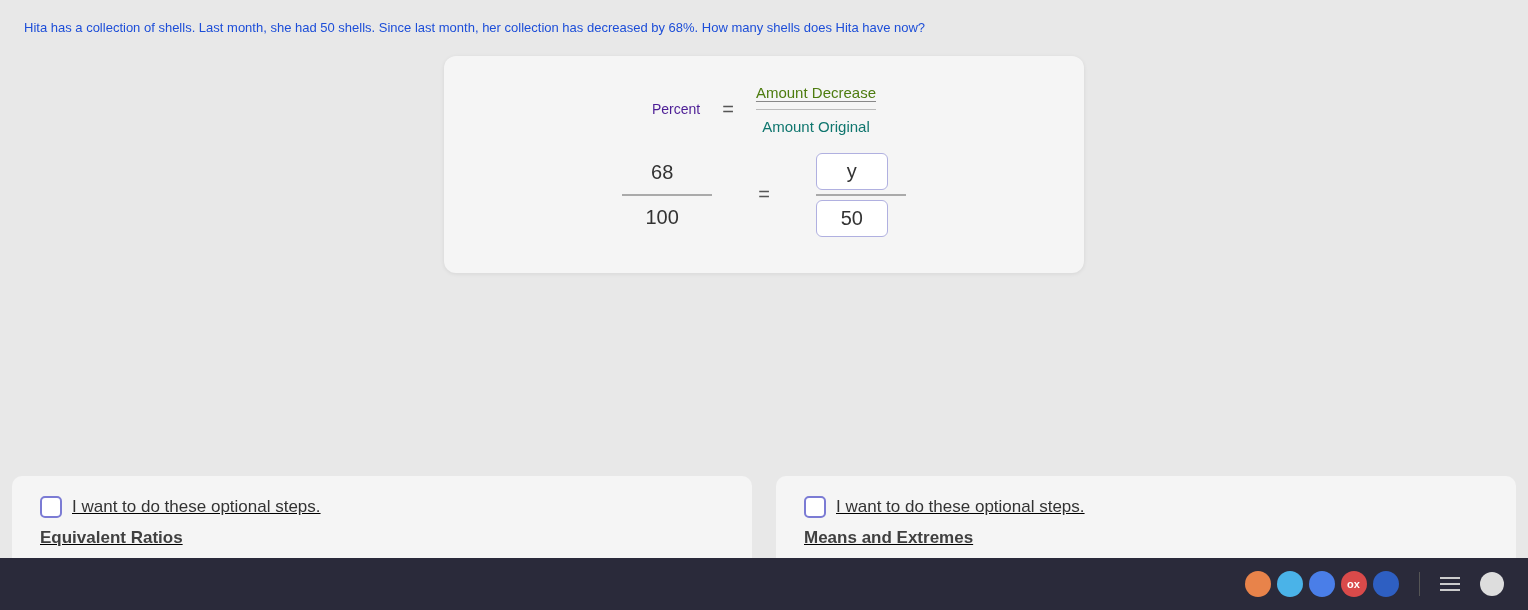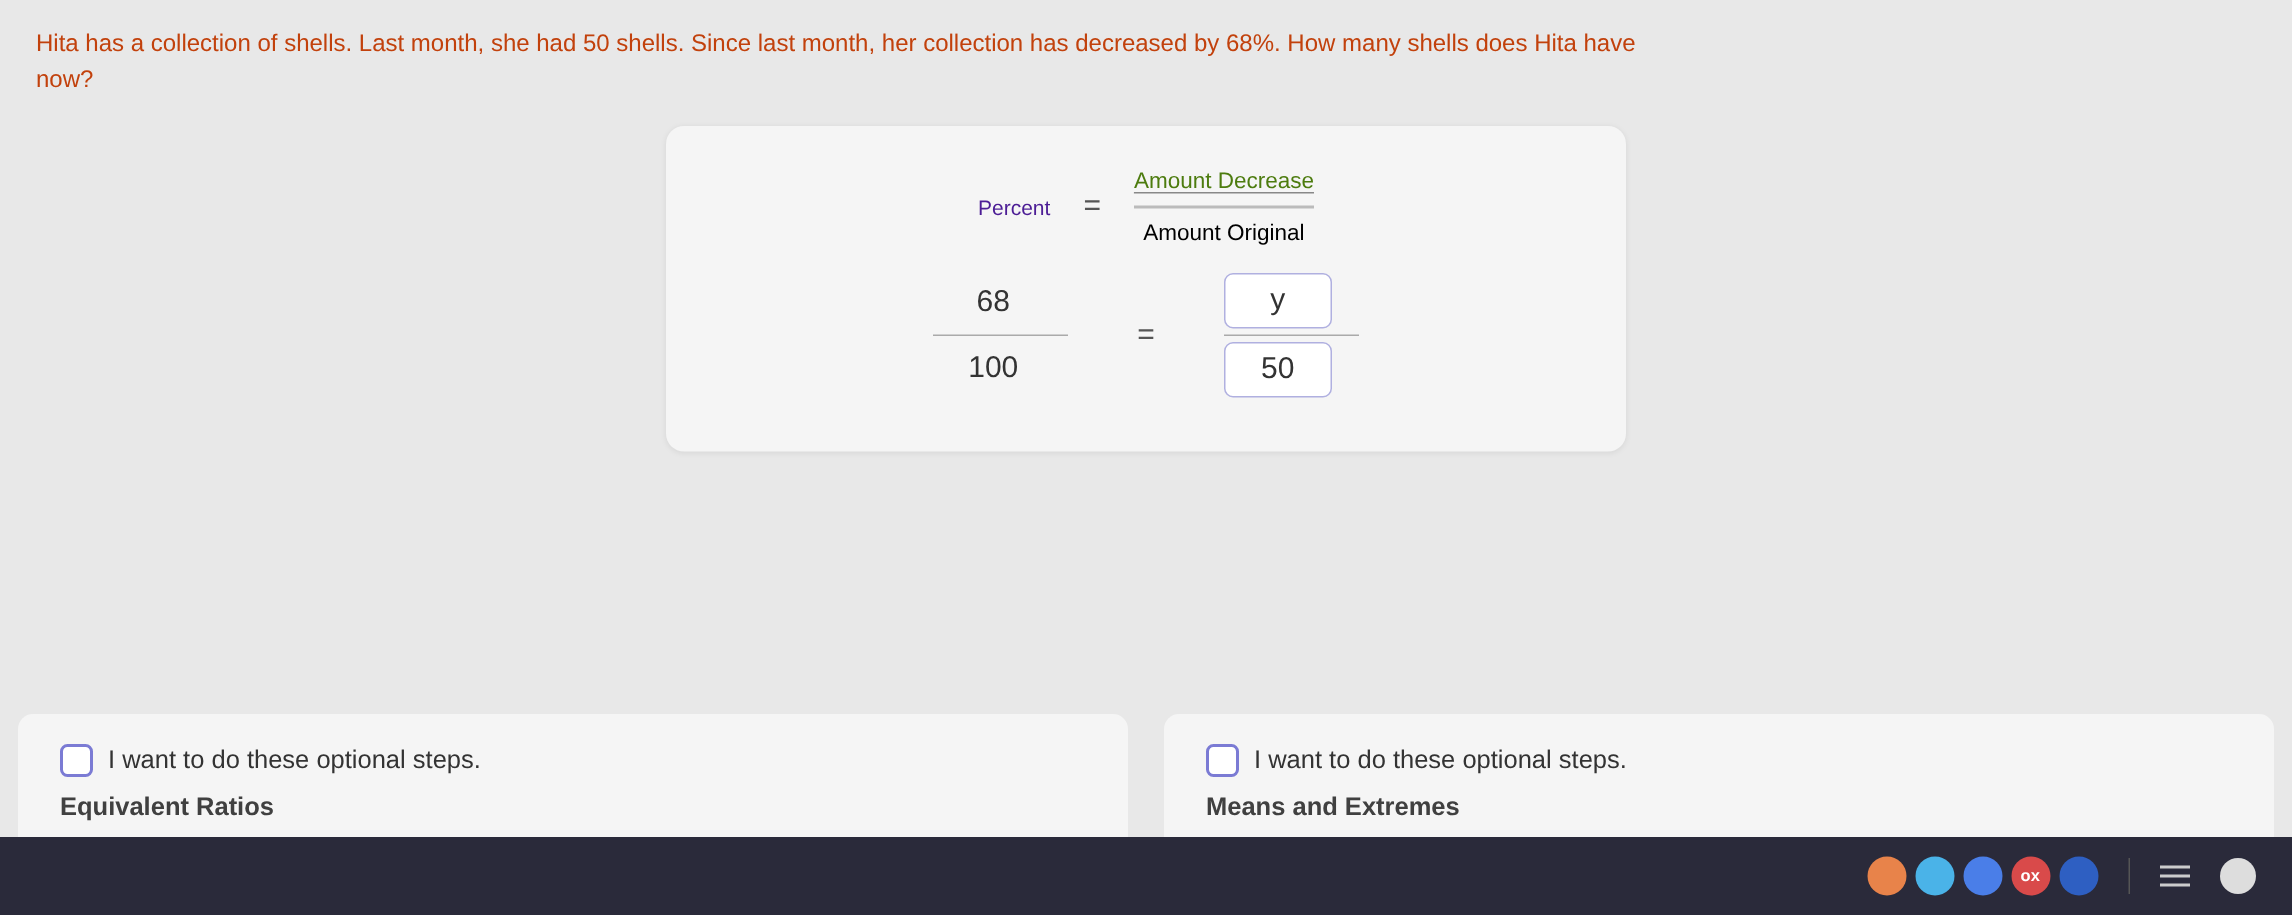--- a/index.html
+++ b/index.html
@@ -11,22 +11,22 @@
       font-family: 'Segoe UI', Arial, sans-serif;
       overflow: hidden;
       position: relative;
     }
 
     .main-content {
       padding: 18px 24px 0 24px;
     }
 
     .question-text {
-      font-size: 16px;
-      color: #c2410c;
+      font-size: 13px;
+      color: #1d4ed8;
       line-height: 1.5;
       max-width: 1100px;
     }
 
     .card-area {
       display: flex;
       justify-content: center;
       margin-top: 18px;
     }
 
@@ -91,21 +91,21 @@
     .fraction-numerator-label {
       font-size: 15px;
       color: #4d7c0f;
       text-decoration: underline;
       text-decoration-color: #888;
       text-underline-offset: 3px;
     }
 
     .fraction-denominator-label {
       font-size: 15px;
-      color: #000000;
+      color: #0f766e;
     }
 
     .divider-line {
       width: 100%;
       height: 1.5px;
       background: #bbb;
       margin: 6px 0;
     }
 
     .fractions-row {
@@ -148,20 +148,21 @@
     }
 
     .bottom-panels {
       display: flex;
       gap: 0;
       margin-top: 32px;
       position: absolute;
       bottom: 42px;
       left: 0;
       right: 0;
+      text-decoration: underline;
     }
 
     .panel-left, .panel-right {
       flex: 1;
       background: #f5f5f5;
       border-radius: 10px;
       padding: 20px 28px;
       margin: 0 12px;
     }
 

